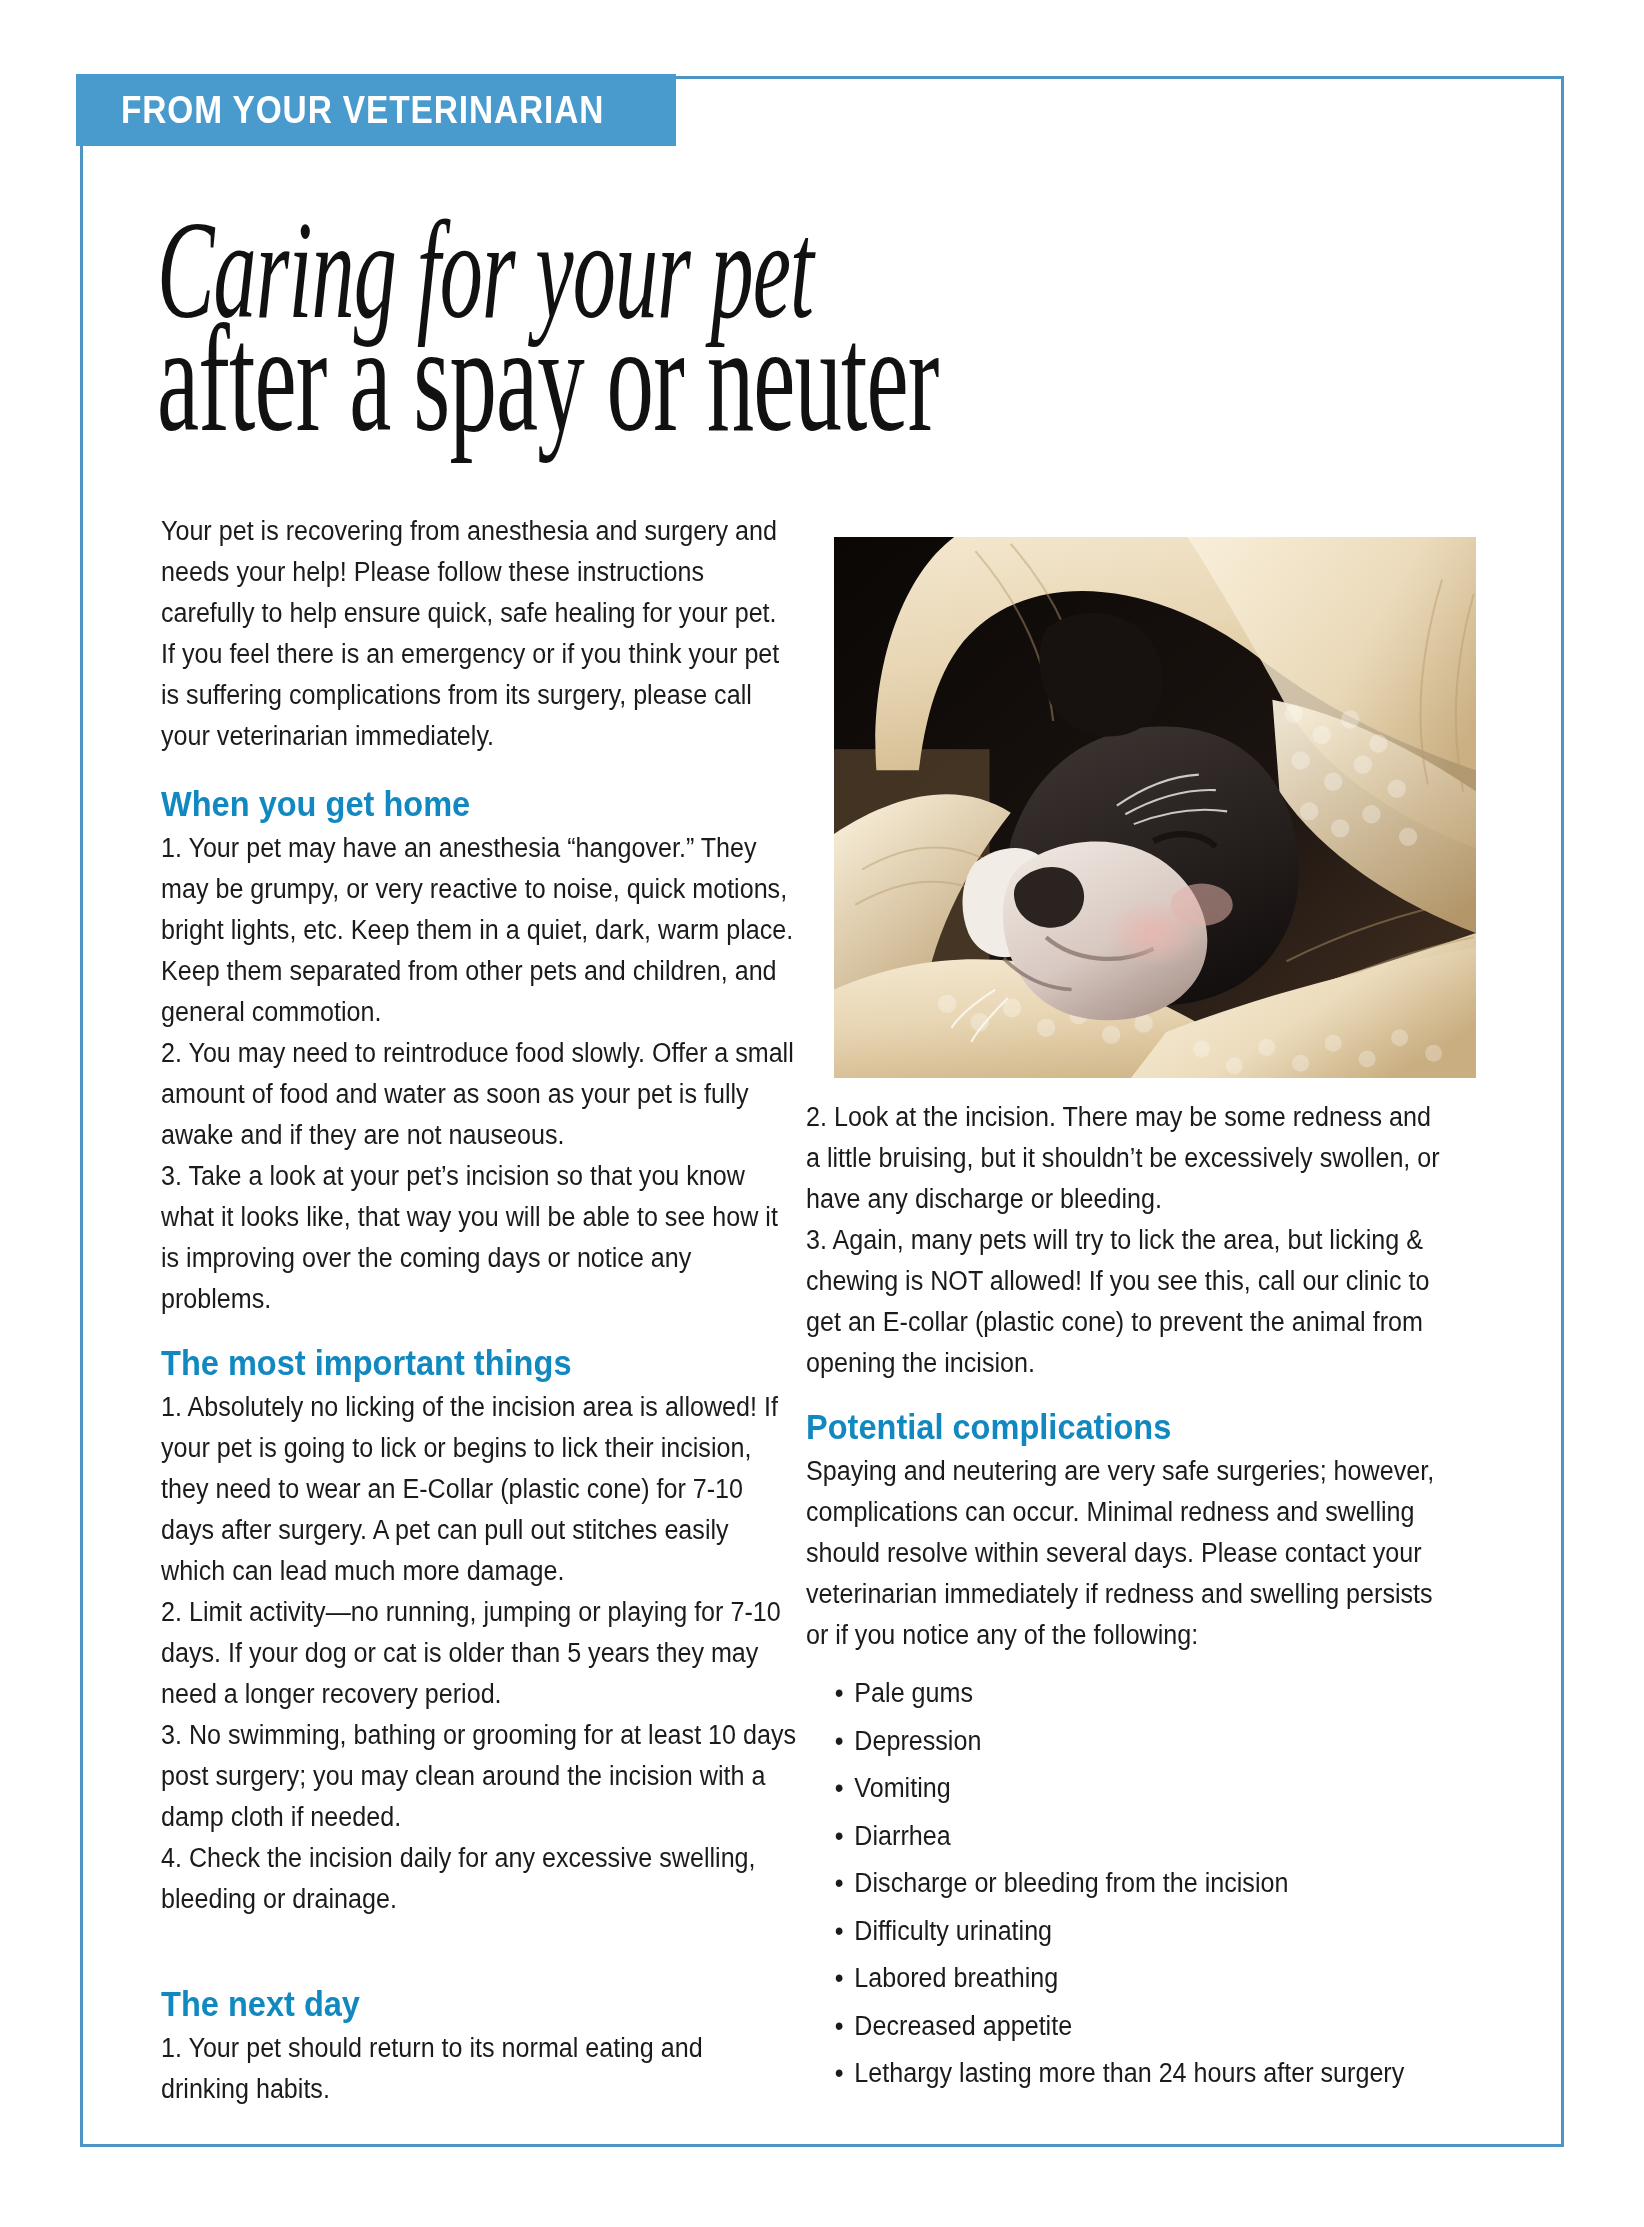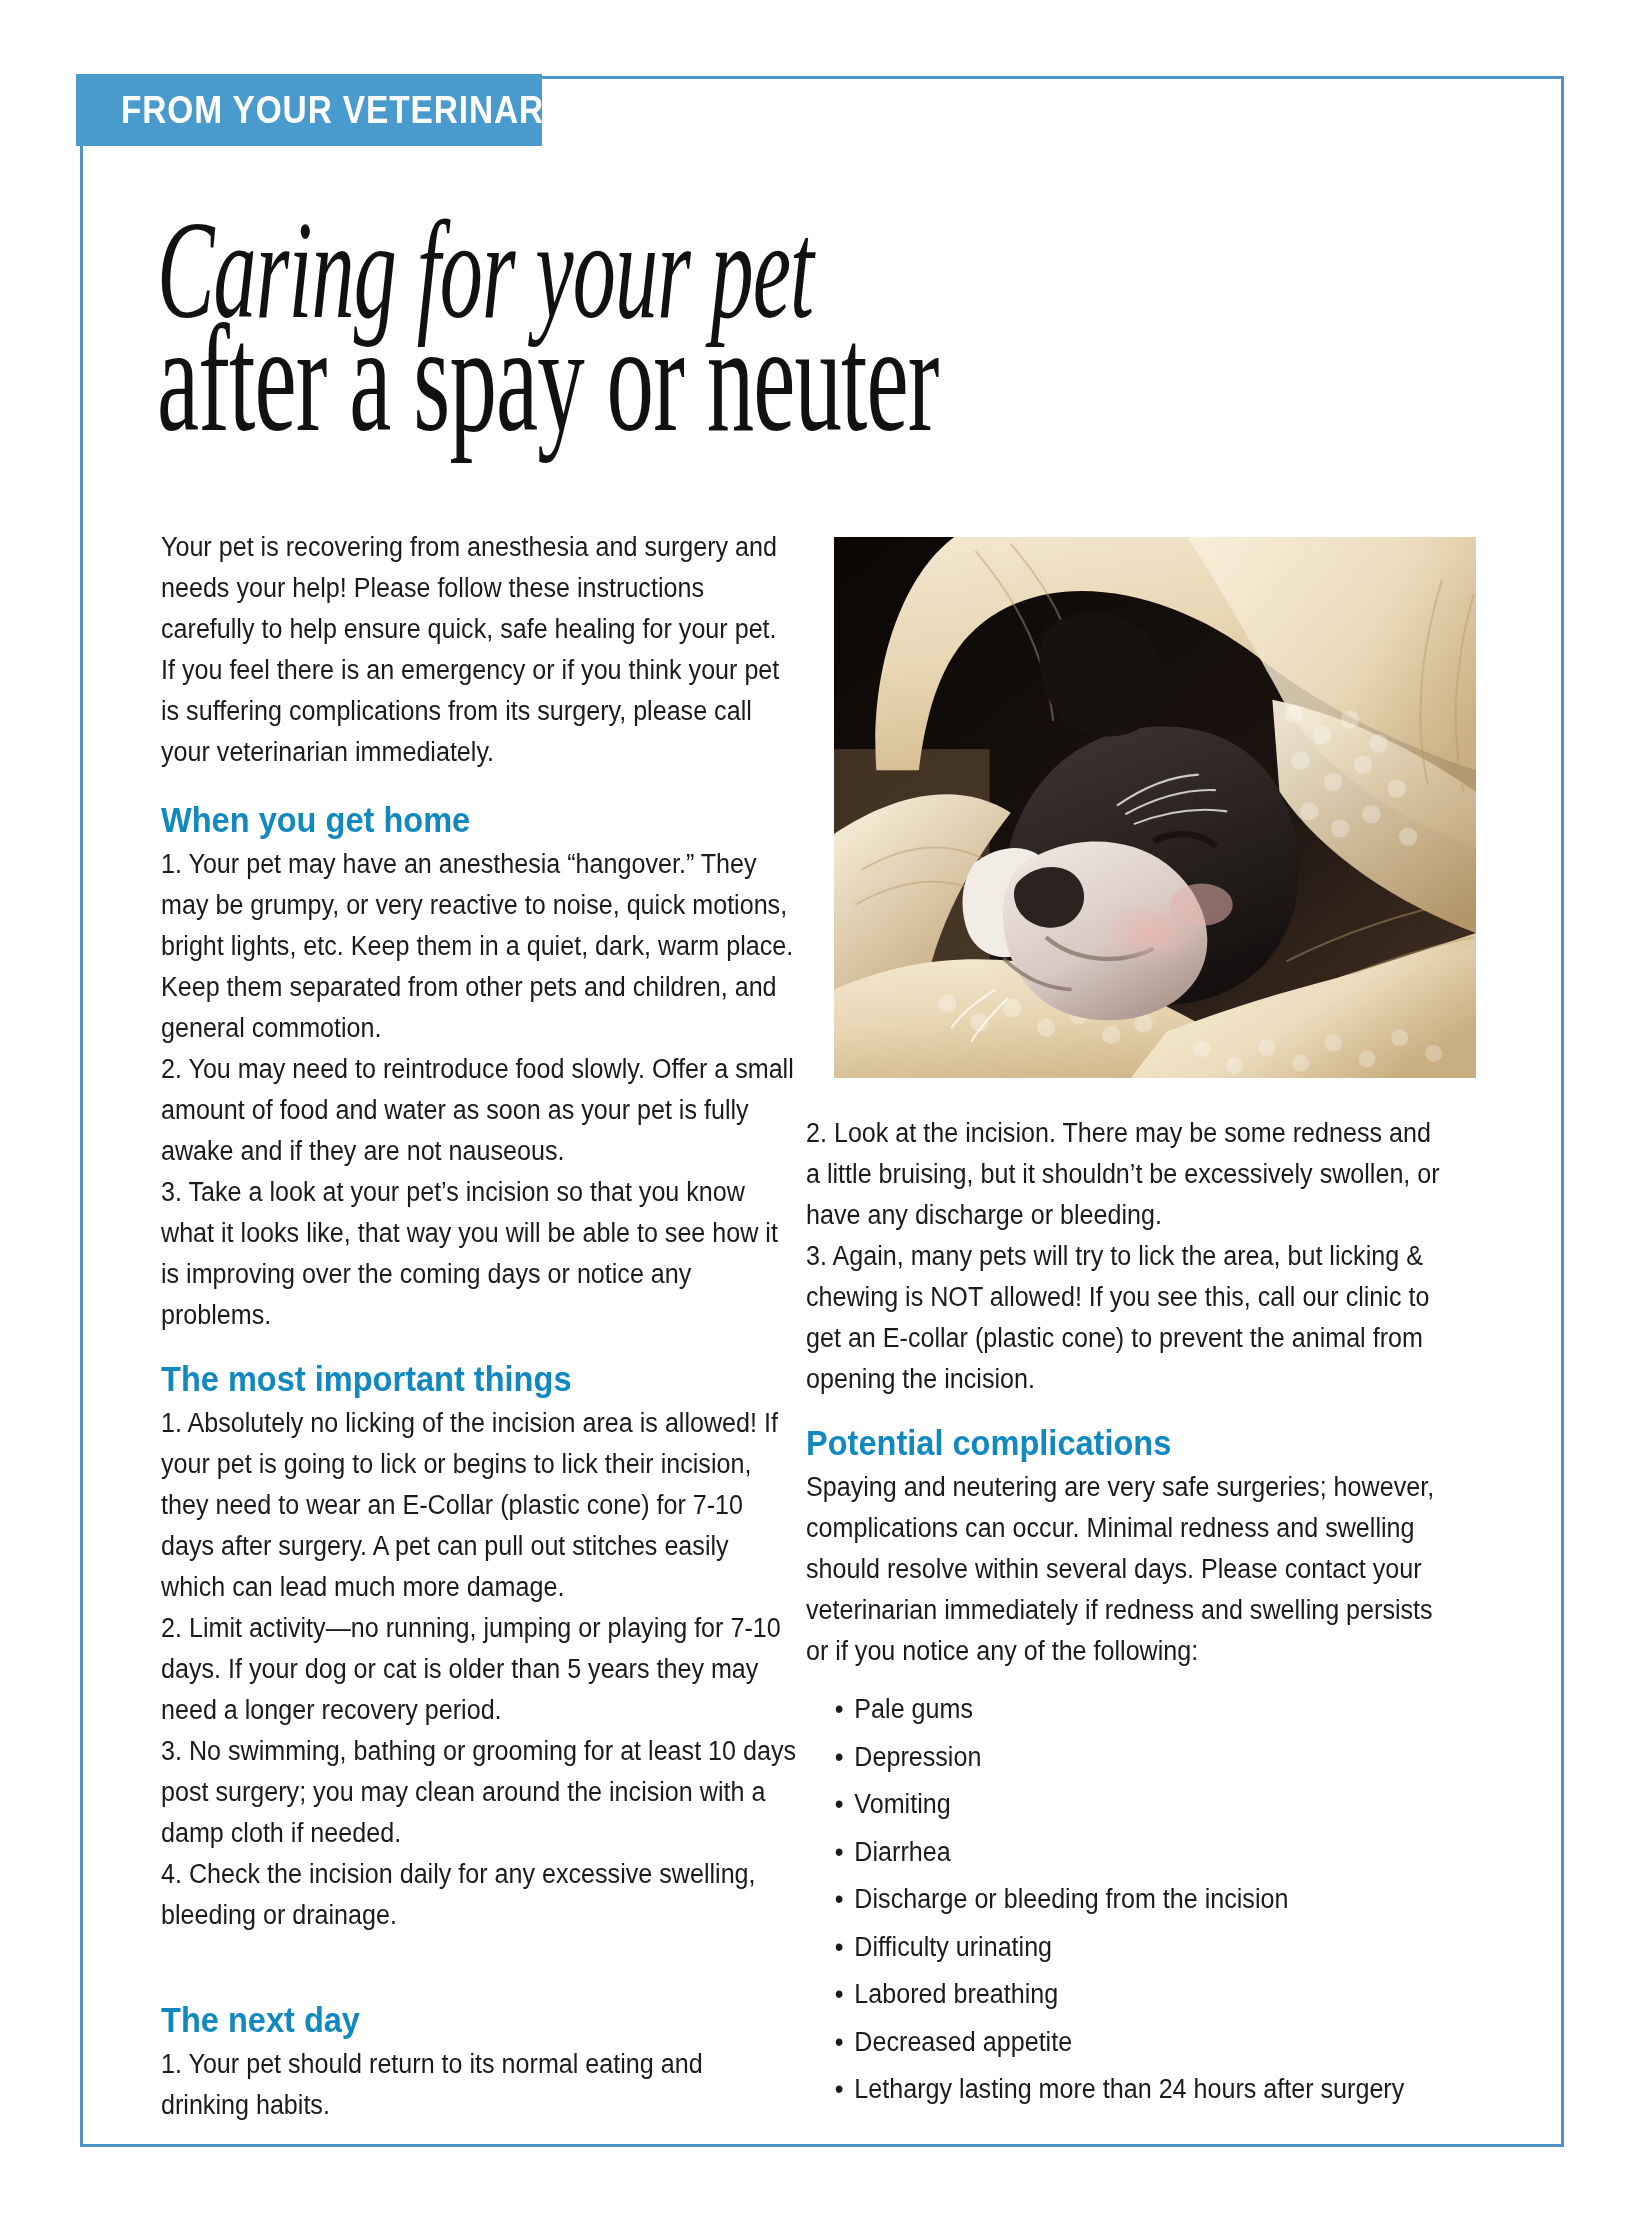--- a/index.html
+++ b/index.html
@@ -15,21 +15,21 @@
     position:absolute;left:80px;top:76px;
     width:1484px;height:2071px;
     border:3.5px solid #4e95c6;
     box-sizing:border-box;
     background:#ffffff;
   }
 
   
   #banner{
     position:absolute;left:76px;top:74px;
-    width:466px;height:72px;
+    width:600px;height:72px;
     background:#4a9bcd;
     display:flex;align-items:center;
   }
   #banner .banner-text{
     color:#ffffff;
     font-family:"Liberation Sans Narrow","Liberation Sans",sans-serif;
     font-size:38px;font-weight:600;
     letter-spacing:1px;
     transform:scaleX(.88);transform-origin:left center;
     margin-left:45px;
@@ -58,21 +58,20 @@
     transform:scaleX(.62);transform-origin:left top;
     letter-spacing:-1.4px;
     margin-top:-25.5px;
   }
 
   
   .col{
     position:absolute;
     font-family:"Liberation Sans Narrow","Liberation Sans",sans-serif;
     color:#1b1b1b;
-    margin-top:16px;
   }
   #col-left{left:161px;top:511px;width:636px;}
   #col-right{left:806px;top:1097px;width:645px;}
 
   .body-p{
     font-size:27px;
     line-height:1.52;
     margin:0 0 0 0;
     transform:scaleX(.93);transform-origin:left top;
     width:107.5%;

